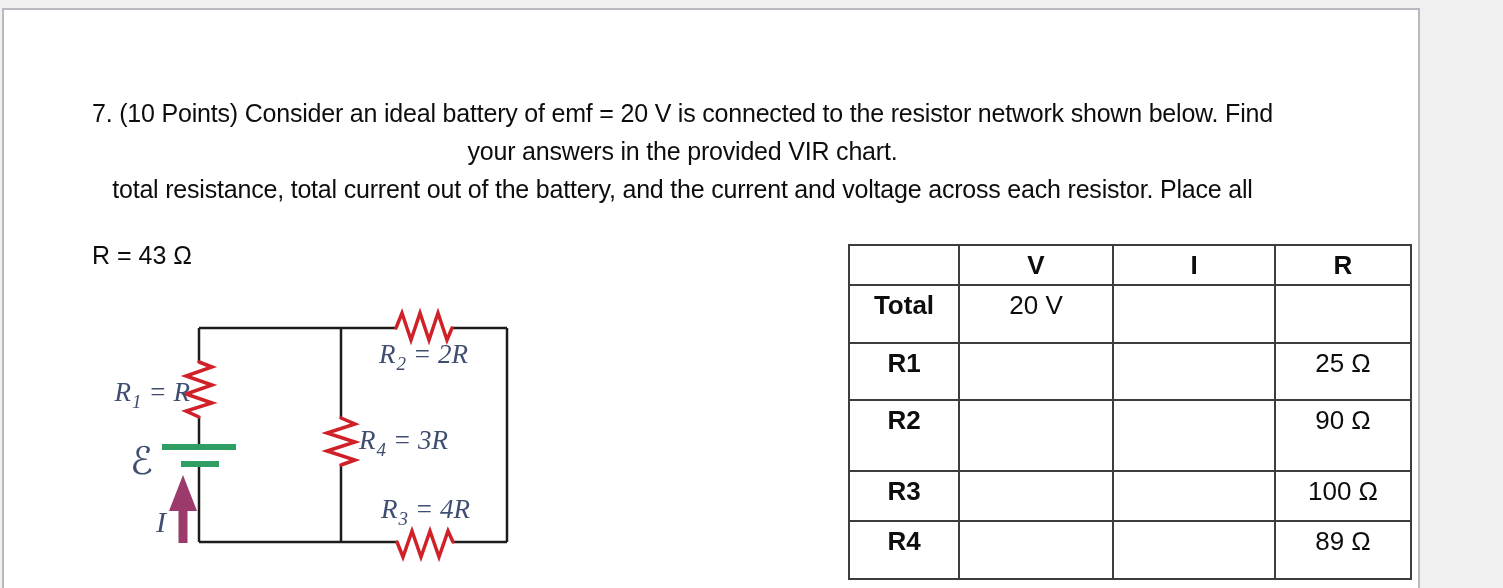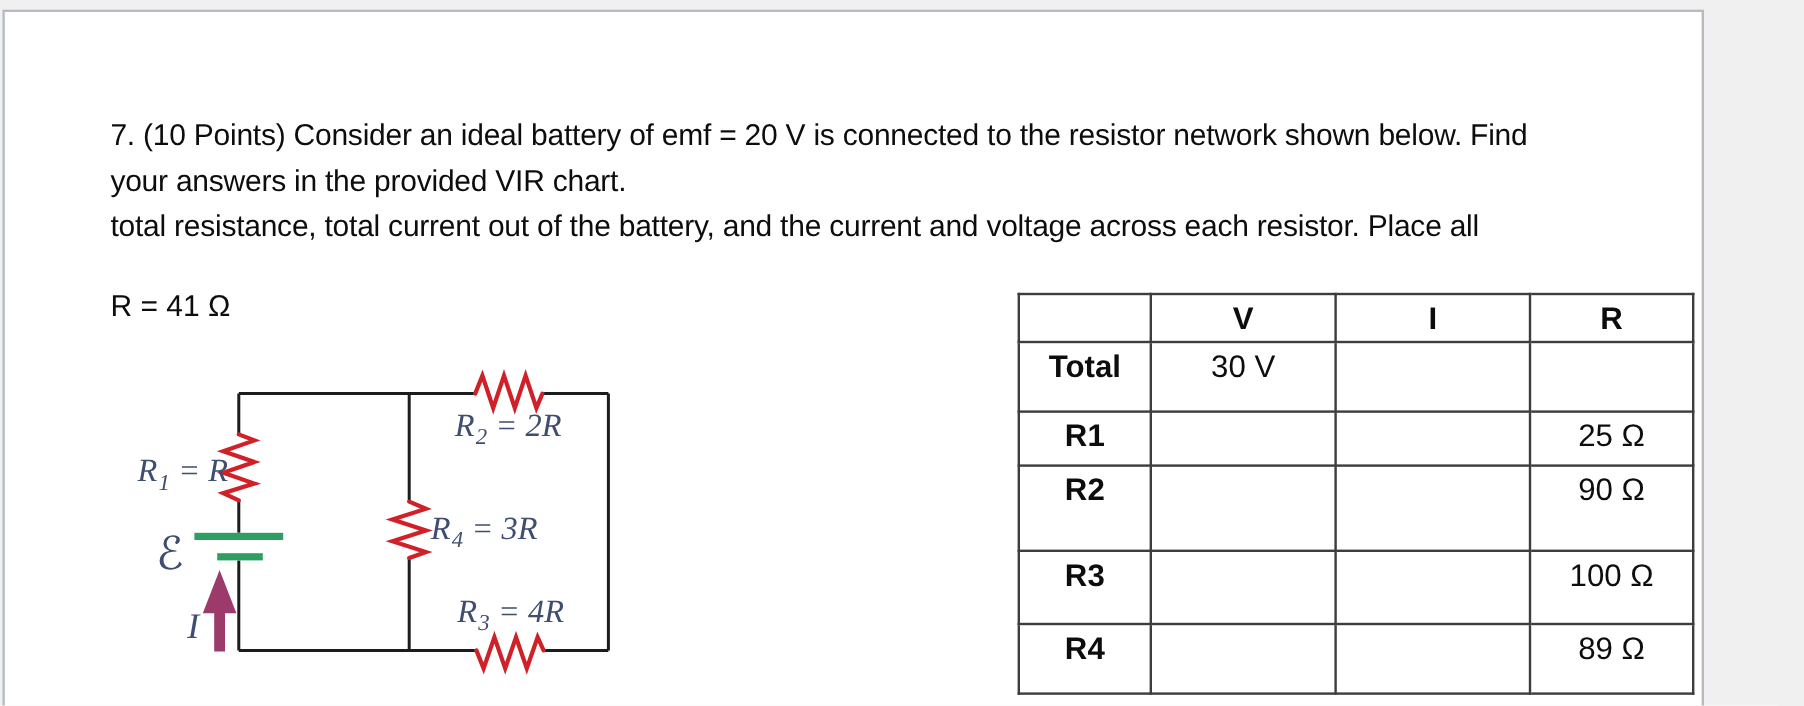--- a/index.html
+++ b/index.html
@@ -13,21 +13,21 @@
   }
   .page{
     position:absolute;left:2px;top:8px;
     width:1414px;height:600px;
     background:#ffffff;
     border:2px solid #b7bbc1;
   }
   .question{
     position:absolute;left:88px;top:84px;
     font-size:25px;letter-spacing:-0.2px;
-    line-height:38px;white-space:nowrap;
+    line-height:38px;white-space:nowrap;text-align:center;
   }
   .given{
     position:absolute;left:88px;top:228px;
     font-size:25px;line-height:34px;white-space:nowrap;
   }
   .circuit-svg{position:absolute;left:85px;top:292px;}
   .vir-table{
     position:absolute;left:844px;top:234px;
     border-collapse:collapse;
     font-size:26px;
@@ -39,39 +39,39 @@
     padding:4px 6px 0 6px;
     line-height:1.2;
     overflow:hidden;
   }
   .vir-table .c0{width:96px;}
   .vir-table .c1{width:140px;}
   .vir-table .c2{width:148px;}
   .vir-table .c3{width:122px;}
   .vir-table tr:nth-child(1){height:40px;}
   .vir-table tr:nth-child(2){height:58px;padding-left:44px;}
-  .vir-table tr:nth-child(3){height:45px;border-radius:13px;}
+  .vir-table tr:nth-child(3){height:57px;border-radius:13px;}
   .vir-table tr:nth-child(4){height:71px;}
-  .vir-table tr:nth-child(5){height:61px;}
+  .vir-table tr:nth-child(5){height:50px;}
   .vir-table tr:nth-child(6){height:58px;margin-left:48px;}
   .bold{font-weight:bold;}
   .circ-label{font-family:"Liberation Serif","DejaVu Serif",serif;font-style:italic;}
 </style>
 </head>
 <body>
 
 <div class="page">
 
   <div class="question">
     <div>7. (10 Points) Consider an ideal battery of emf = 20 V is connected to the resistor network shown below. Find</div>
     <div>your answers in the provided VIR chart.</div>
     <div>total resistance, total current out of the battery, and the current and voltage across each resistor. Place all</div>
   </div>
 
-  <div class="given">R = 41 Ω</div>
+  <div class="given">R = 43 Ω</div>
 
   <svg class="circuit-svg" width="440" height="276" viewBox="85 292 440 276">
 
     <g fill="none" stroke-width="2.5" stroke="#1c1c1c">
       <path d="M195,318 H392"></path>
       <path d="M448,318 H503"></path>
       <path d="M503,318 V532"></path>
       <path d="M195,532 H393"></path>
       <path d="M449,532 H503"></path>
       <path d="M195,318 V352"></path>
@@ -108,21 +108,21 @@
   <table class="vir-table">
     <tbody>
         <tr>
       <th class="c0"></th>
       <th class="c1 bold">V</th>
       <th class="c2 bold">I</th>
       <th class="c3 bold">R</th>
     </tr>
     <tr>
       <td class="c0 bold">Total</td>
-      <td class="c1">30 V</td>
+      <td class="c1">20 V</td>
       <td class="c2"></td>
       <td class="c3"></td>
     </tr>
     <tr>
       <td class="c0 bold">R1</td>
       <td class="c1"></td>
       <td class="c2"></td>
       <td class="c3">25 Ω</td>
     </tr>
     <tr>

